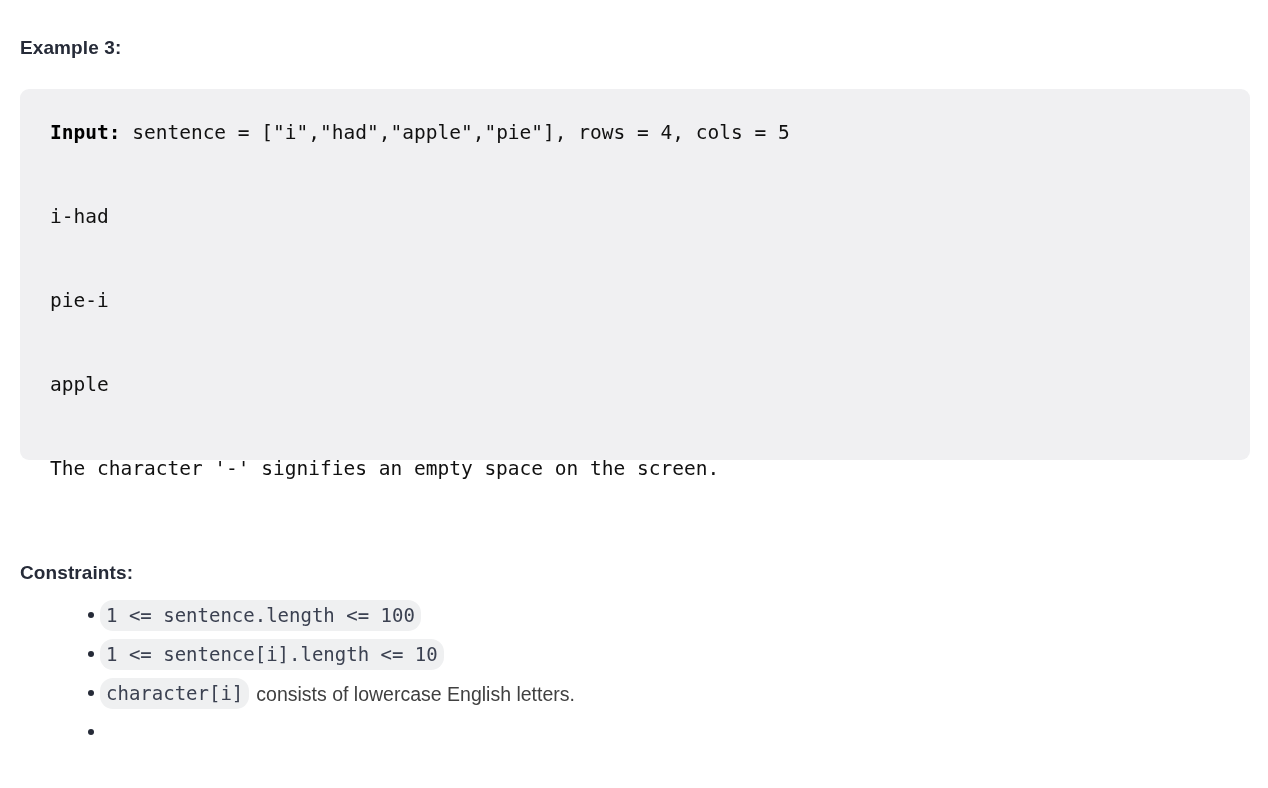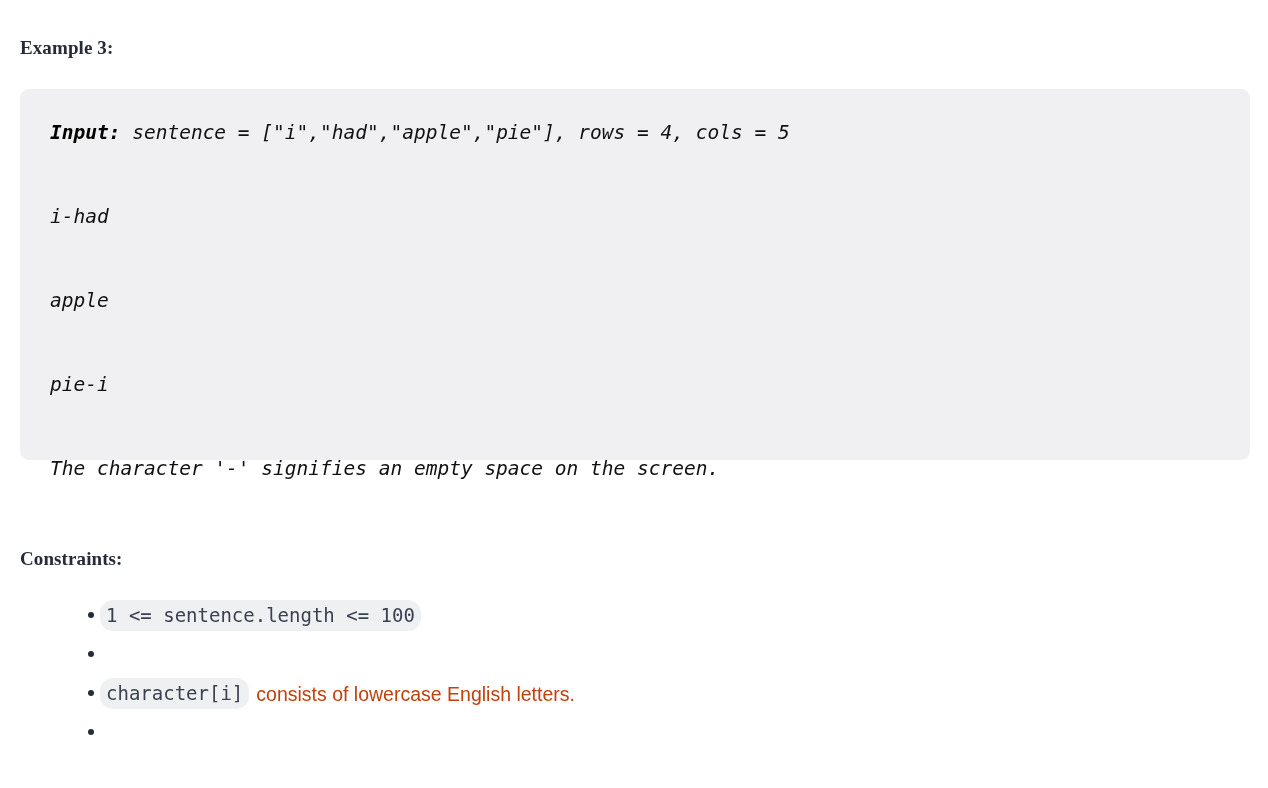--- a/index.html
+++ b/index.html
@@ -21,43 +21,42 @@
     position: relative;
     width: 1268px;
     height: 788px;
     box-sizing: border-box;
   }
 
   
   .section-heading {
     position: absolute;
     left: 20px;
-    font-family: Liberation Serif, serif;
+    font-family: Liberation Sans, sans-serif;
     font-weight: bold;
     font-size: 19px;
     line-height: 24px;
     letter-spacing: 0.1px;
     color: #262b38;
     white-space: pre;
   }
   #example-heading { top: 20px; }
-  #constraints-heading { top: 531px; }
+  #constraints-heading { top: 545px; }
 
   
   .code-block {
     position: absolute;
     left: 20px;
     top: 76px;
     width: 1230px;
     height: 371px;
     box-sizing: border-box;
     background: #f0f0f2;
     border-radius: 9px;
     padding: 23px 30px;
-    font-style: italic;
   }
   .code-block .code-lines {
     margin: 0;
     font-family: "DejaVu Sans Mono", "Liberation Mono", monospace;
     font-size: 19.5px;
     line-height: 42px;
     color: #0c0c0c;
     white-space: pre;
   }
   .code-line {
@@ -117,41 +116,41 @@
   .chip sup {
     font-size: 12px;
     line-height: 0;
     vertical-align: super;
   }
   .plain-text {
     display: inline-block;
     font-family: "Liberation Sans", sans-serif;
     font-size: 19.5px;
     line-height: 22px;
-    color: #c2410c;
+    color: #404040;
     vertical-align: middle;
     padding-left: 7px;
     white-space: pre;
   }
 </style>
 </head>
 <body>
 
 <div class="page">
 
   <h2 class="section-heading" id="example-heading">Example 3:</h2>
 
   <pre class="code-block"><code class="code-lines" id="code-lines"><span class="code-line"><span class="lbl">Input:</span><span class="val"> sentence = ["i","had","apple","pie"], rows = 4, cols = 5</span></span>
 <span class="code-line"><span class="val">i-had</span></span>
+<span class="code-line"><span class="val">pie-i</span></span>
 <span class="code-line"><span class="val">apple</span></span>
-<span class="code-line"><span class="val">pie-i</span></span>
 <span class="code-line"><span class="val">The character '-' signifies an empty space on the screen.</span></span></code></pre>
 
   <h2 class="section-heading" id="constraints-heading">Constraints:</h2>
 
   <ul class="constraints-list" id="constraints-list">
       <li class="constraint-item"><span class="bullet"></span><code class="chip"><span>1 &lt;= sentence.length &lt;= 100</span></code></li>
-      <li class="constraint-item"><span class="bullet"></span></li>
+      <li class="constraint-item"><span class="bullet"></span><code class="chip"><span>1 &lt;= sentence[i].length &lt;= 10</span></code></li>
       <li class="constraint-item"><span class="bullet"></span><code class="chip"><span>character[i]</span></code><span class="plain-text">consists of lowercase English letters.</span></li>
       <li class="constraint-item"><span class="bullet"></span></li>
     </ul>
 
 </div>
 
 </body></html>

